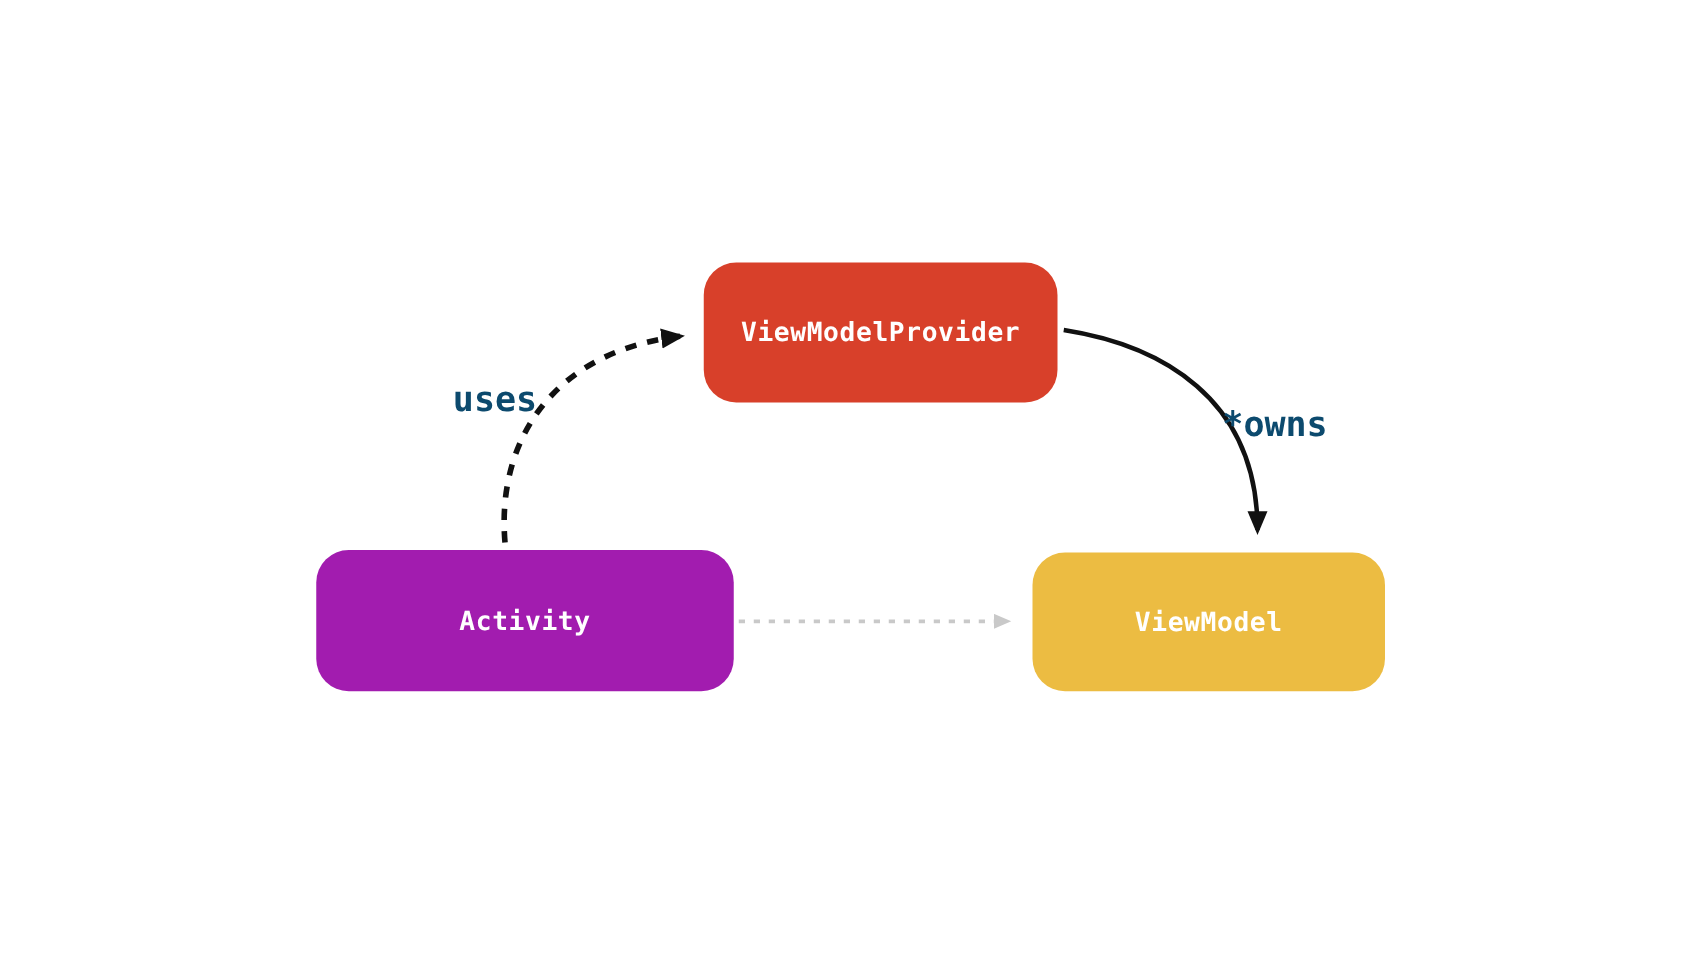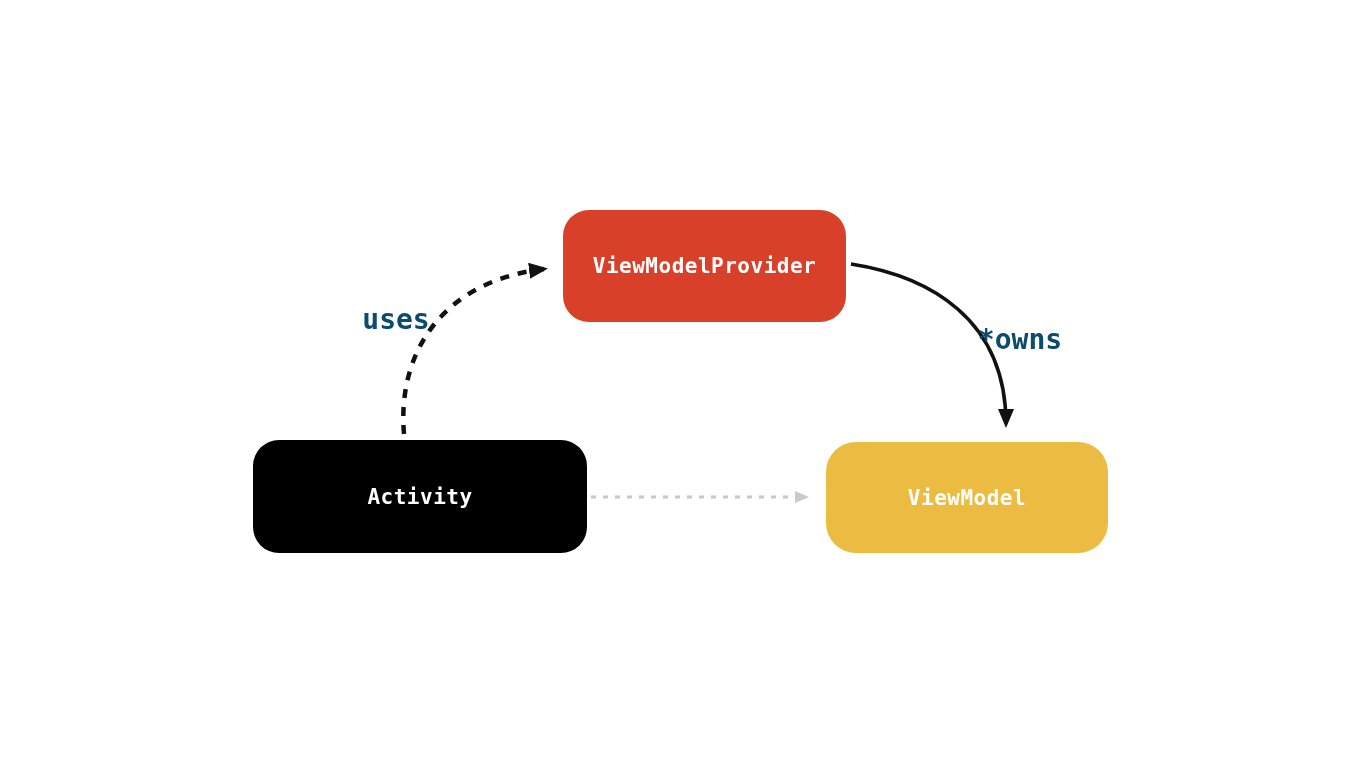--- a/index.html
+++ b/index.html
@@ -43,21 +43,21 @@
     align-items: center;
     justify-content: center;
     border-radius: 26px;
     color: #ffffff;
     font-weight: bold;
     font-size: 21px;
     letter-spacing: 0.5px;
   }
   .node-provider { left: 563px; top: 210px; width: 283px; height: 112px; }
   .node-activity { left: 253px; top: 440px; width: 334px; height: 113px; }
-  .node-viewmodel { left: 826px; top: 442px; width: 282px; height: 111px; border-radius: 30px; }
+  .node-viewmodel { left: 826px; top: 442px; width: 282px; height: 111px; }
   .edge-label {
     position: absolute;
     transform: translate(-50%, -50%);
     color: #0c4a6e;
     font-weight: bold;
     font-size: 28px;
     white-space: nowrap;
   }
   .label-uses { left: 396px; top: 319px; }
   .label-owns { left: 1020px; top: 319px; margin-top: 20px; }
@@ -81,21 +81,21 @@
 
     <path class="edge solid" d="M 851 264 C 928 276, 1006 318, 1006 424" marker-end="url(#arrow-black)" stroke="#111111"></path>
 
     <path class="edge dotted" d="M 591 497 L 806 497" marker-end="url(#arrow-gray)" stroke="#c9c9c9"></path>
   </svg>
 
   <div class="node node-provider" style="background: rgb(216, 64, 42);">
     <span>ViewModelProvider</span>
   </div>
 
-  <div class="node node-activity" style="background: #000000; align-items: center;">
+  <div class="node node-activity" style="background: #a21caf; align-items: center;">
     <span>Activity</span>
   </div>
 
   <div class="node node-viewmodel" style="background: rgb(236, 188, 66);">
     <span>ViewModel</span>
   </div>
 
   <div class="edge-label label-uses">uses</div>
 
   <div class="edge-label label-owns">*owns</div>

